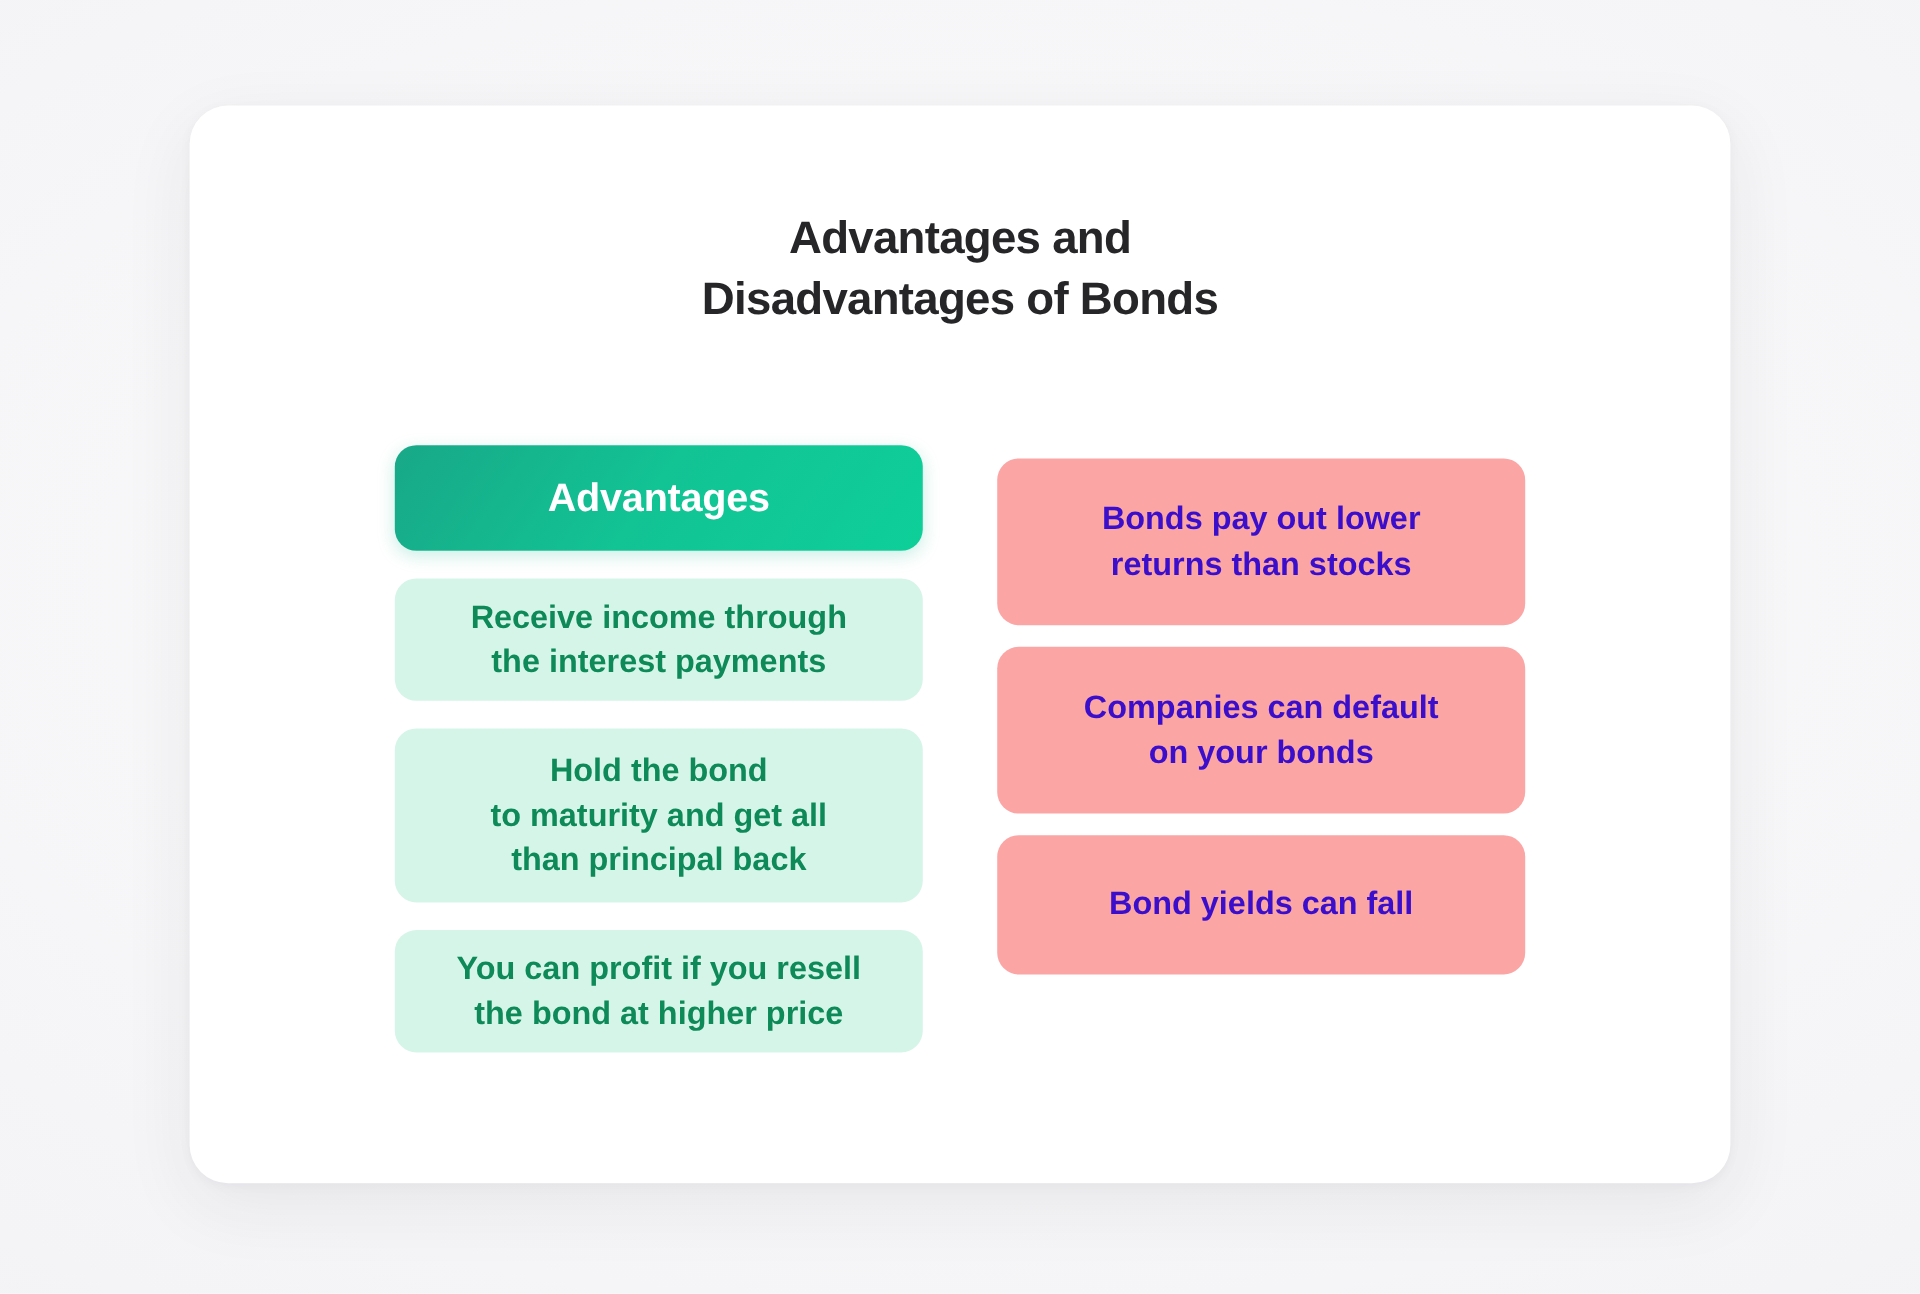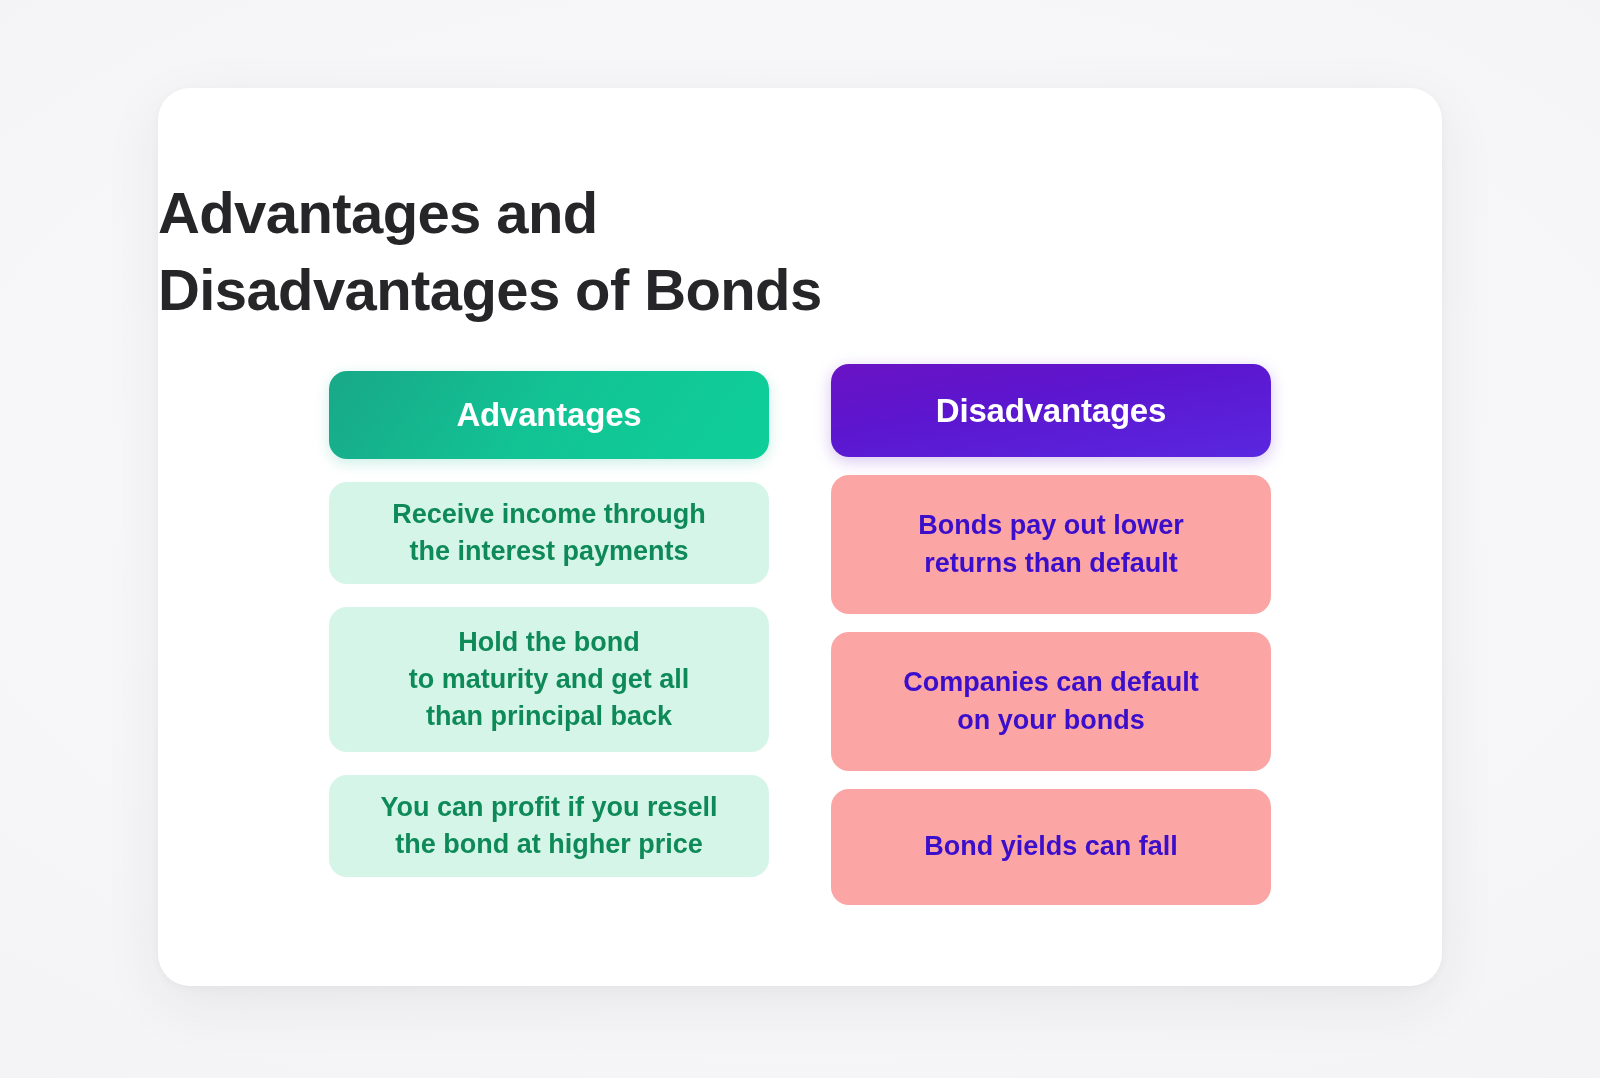--- a/index.html
+++ b/index.html
@@ -32,22 +32,23 @@
     border-radius: 32px;
     box-shadow: 0 18px 60px rgba(40, 40, 60, 0.07),
                 0 2px 10px rgba(40, 40, 60, 0.035);
   }
 
   .panel-title {
     position: absolute;
     left: 0;
     right: 0;
     top: 86px;
+    text-align: center;
     color: #262629;
-    font-size: 58px;
+    font-size: 38px;
     font-weight: bold;
     line-height: 1.33;
     letter-spacing: -0.6px;
   }
   .panel-title .title-line { display: block; }
 
   .columns {
     position: absolute;
     left: 0;
     top: 276px;
@@ -160,28 +161,25 @@
 
       <div class="card card-adv size-2">
         <span>
           <span class="line">You can profit if you resell</span>
           <span class="line">the bond at higher price</span>
         </span>
       </div>
     </div>
 
     <div class="column column-dis">
-      <div class="pill pill-dis">
-        <span>Disadvantages</span>
-      </div>
 
       <div class="card card-dis size-2">
         <span>
           <span class="line">Bonds pay out lower</span>
-          <span class="line">returns than default</span>
+          <span class="line">returns than stocks</span>
         </span>
       </div>
 
       <div class="card card-dis size-2">
         <span>
           <span class="line">Companies can default</span>
           <span class="line">on your bonds</span>
         </span>
       </div>
 

